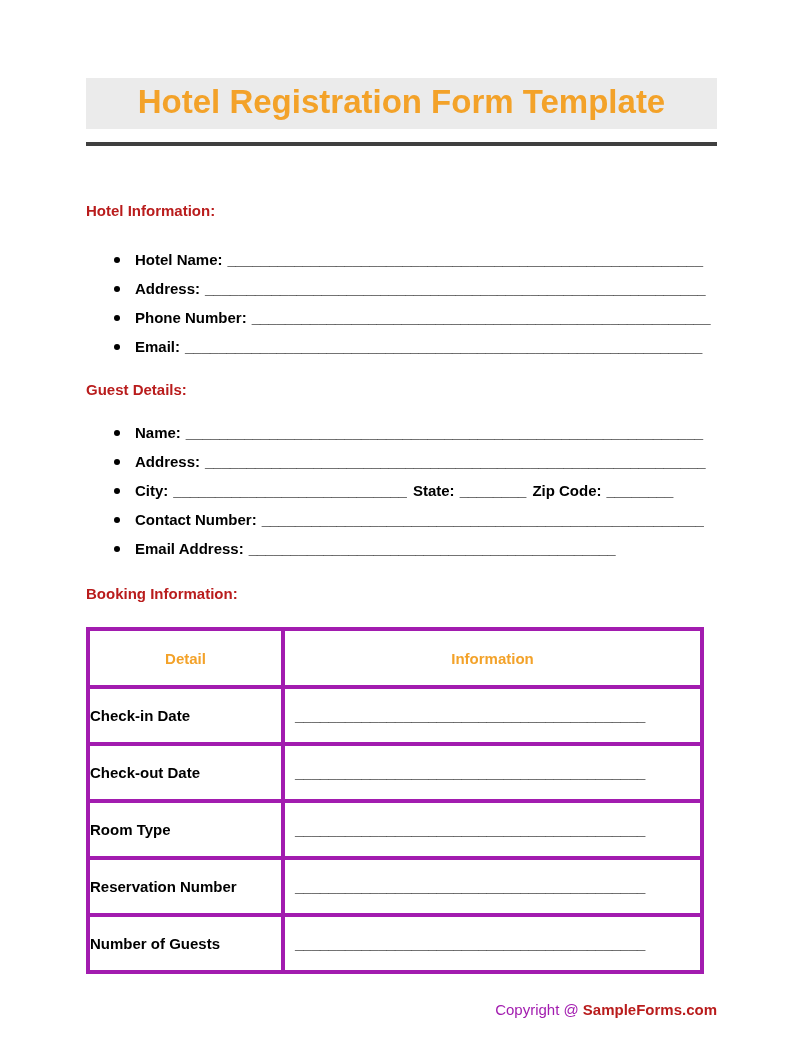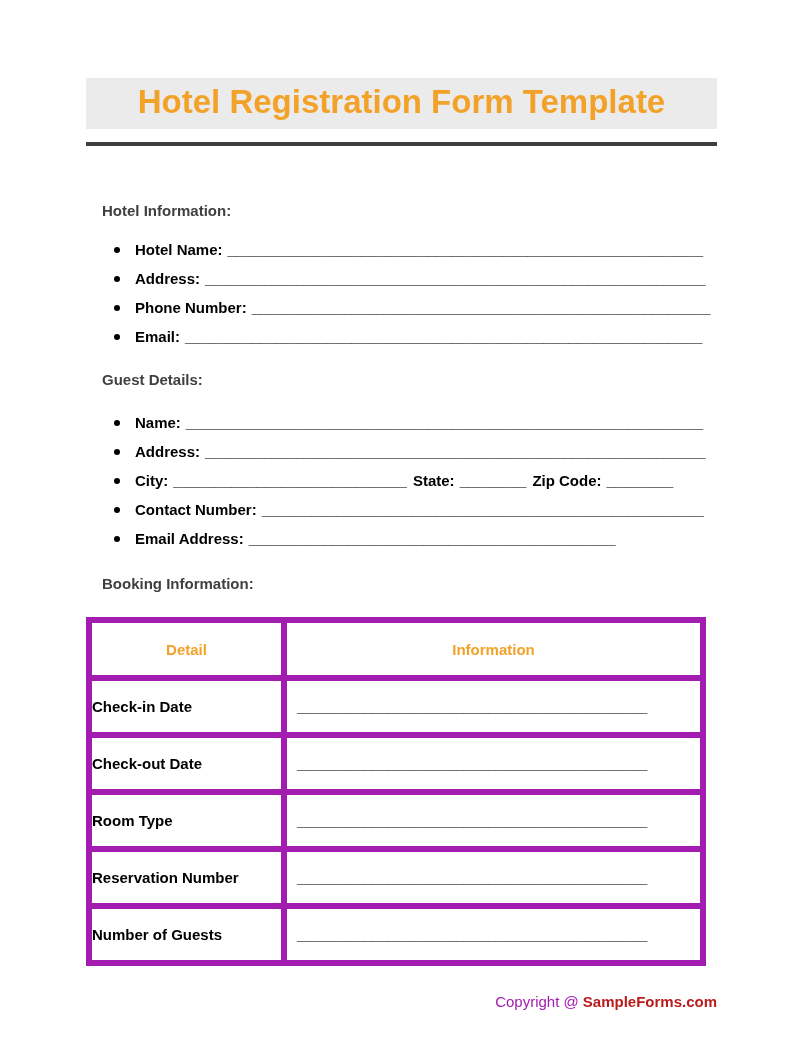--- a/index.html
+++ b/index.html
@@ -29,28 +29,28 @@
     color: #f3a229;
   }
   .title-rule { height: 4px; background: #3f3f3f; margin-top: 13px; }
 
   
   .section { margin-left: 86px; margin-right: 85px; }
   .section-hotel   { margin-top: 56px; }
   .section-guest   { margin-top: 20px; }
   .section-booking { margin-top: 22px; }
   .heading {
-    margin: 16px;
-    font-size: 15px;
-    font-weight: 700;
-    color: #404040;
-  }
-
-  
-  .fields { list-style: none; margin: 16px 0 0 0; padding: 0; }
+    margin: 0;
+    font-size: 15px;
+    font-weight: 700;
+    color: #b91c1c;
+  }
+
+  
+  .fields { list-style: none; margin: 26px 0 0 0; padding: 0; }
   .section-guest .fields { margin-top: 20px; }
   .field {
     position: relative;
     padding-left: 49px;
     line-height: 29px;
     font-size: 15px;
     font-weight: 700;
     white-space: nowrap;
     overflow: hidden;
   }
@@ -69,21 +69,21 @@
   .seg   { margin-left: 6px; }
   .blank { color: #000000; }
 
   
   .booking-table {
     border-collapse: collapse;
     table-layout: fixed;
     width: 614px;
     margin-top: 25px;
   }
-  .booking-table th, .booking-table td { border: 6px solid #a21caf; }
+  .booking-table th, .booking-table td { border: 4px solid #a21caf; }
   .booking-table th {
     height: 58px;
     color: #f3a229;
     font-size: 15px;
     font-weight: 700;
     text-align: center;
     vertical-align: middle;
   }
   .booking-table td {
     height: 57px;

